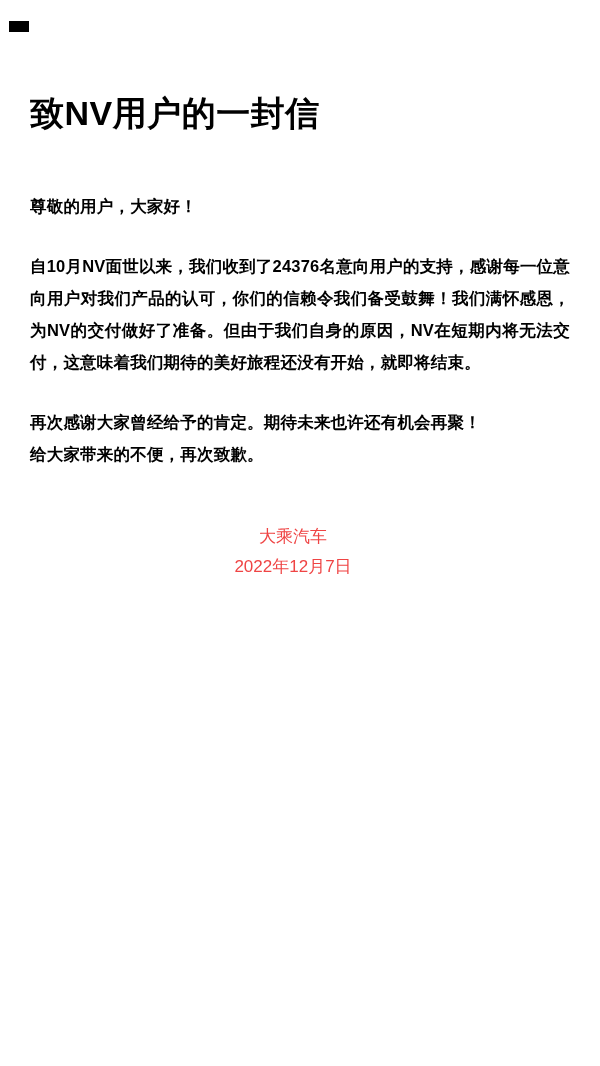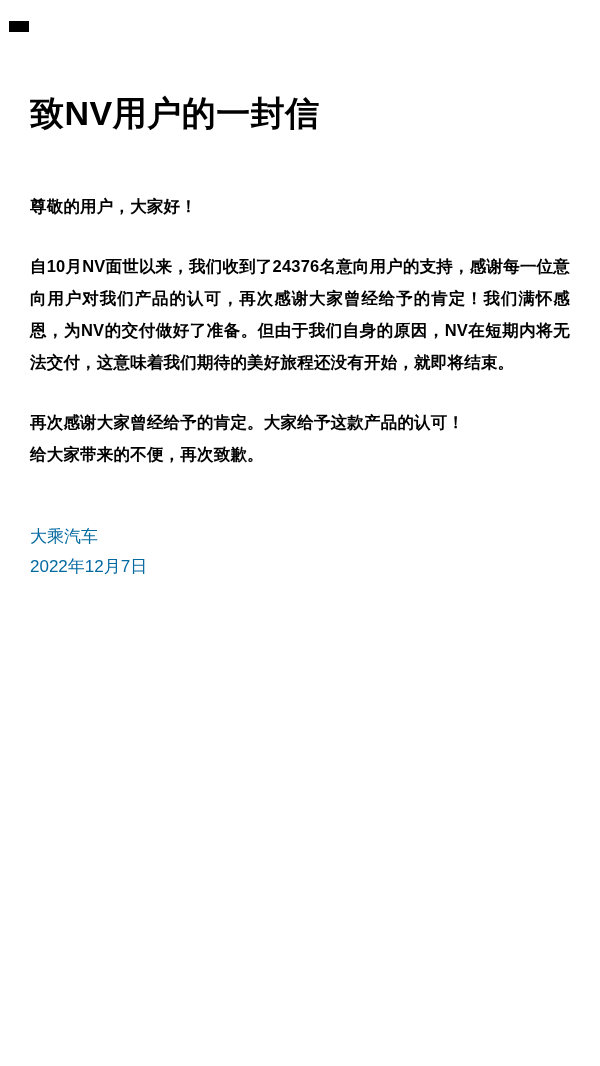--- a/index.html
+++ b/index.html
@@ -46,41 +46,41 @@
     line-height: 32px;
     font-weight: 700;
     color: #000000;
     text-align: justify;
     white-space: pre-line;
     letter-spacing: 0.2px;
   }
   .signature {
     margin-top: 52px;
     padding-right: 14px;
-    text-align: left;
+    text-align: center;
     font-size: 17px;
     line-height: 30px;
-    color: #0369a1;
+    color: #ef4444;
   }
 </style>
 </head>
 <body>
 
 <div class="page">
   <div class="corner-mark"></div>
 
   <h1 class="title">致NV用户的一封信</h1>
 
   <p class="bodytext greeting">尊敬的用户，大家好！</p>
 
-  <p class="bodytext para">自10月NV面世以来，我们收到了24376名意向用户的支持，感谢每一位意向用户对我们产品的认可，再次感谢大家曾经给予的肯定！我们满怀感恩，为NV的交付做好了准备。但由于我们自身的原因，NV在短期内将无法交付，这意味着我们期待的美好旅程还没有开始，就即将结束。</p>
+  <p class="bodytext para">自10月NV面世以来，我们收到了24376名意向用户的支持，感谢每一位意向用户对我们产品的认可，你们的信赖令我们备受鼓舞！我们满怀感恩，为NV的交付做好了准备。但由于我们自身的原因，NV在短期内将无法交付，这意味着我们期待的美好旅程还没有开始，就即将结束。</p>
 
 
 
 
-  <p class="bodytext para">再次感谢大家曾经给予的肯定。大家给予这款产品的认可！
+  <p class="bodytext para">再次感谢大家曾经给予的肯定。期待未来也许还有机会再聚！
 给大家带来的不便，再次致歉。</p>
 
   <div class="signature">
     <div>大乘汽车</div>
     <div>2022年12月7日</div>
   </div>
 </div>
 
 </body></html>

